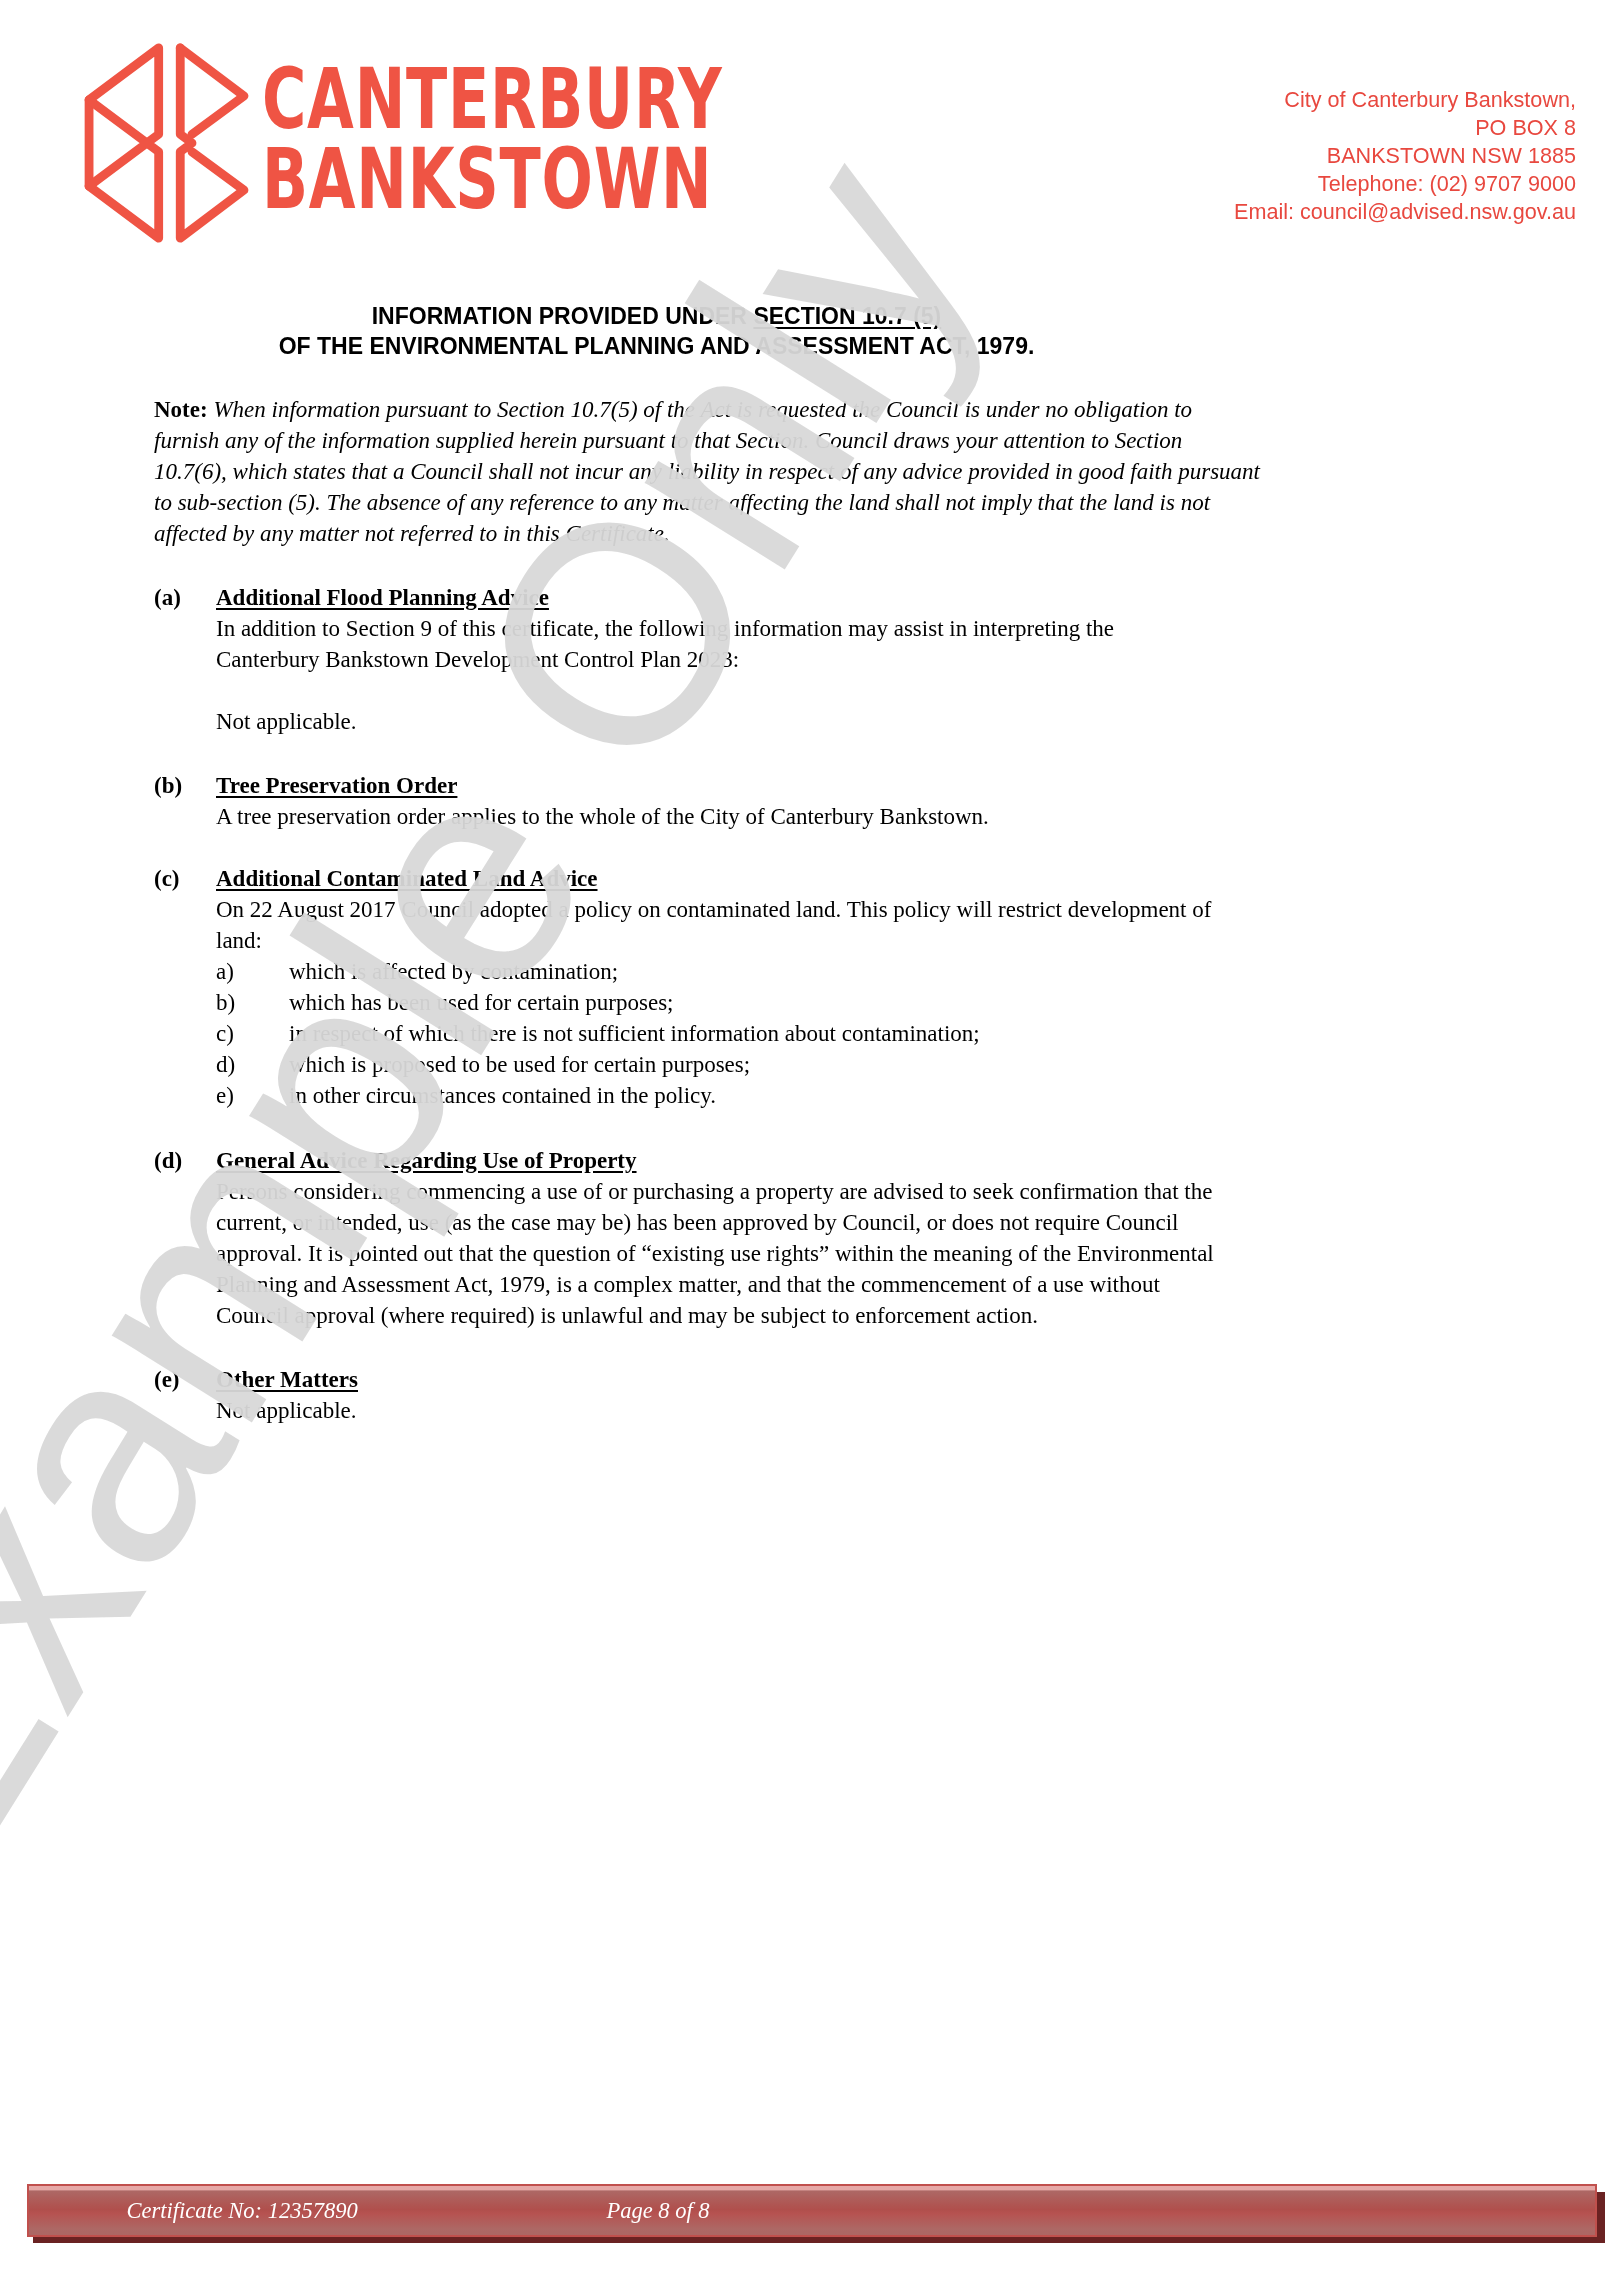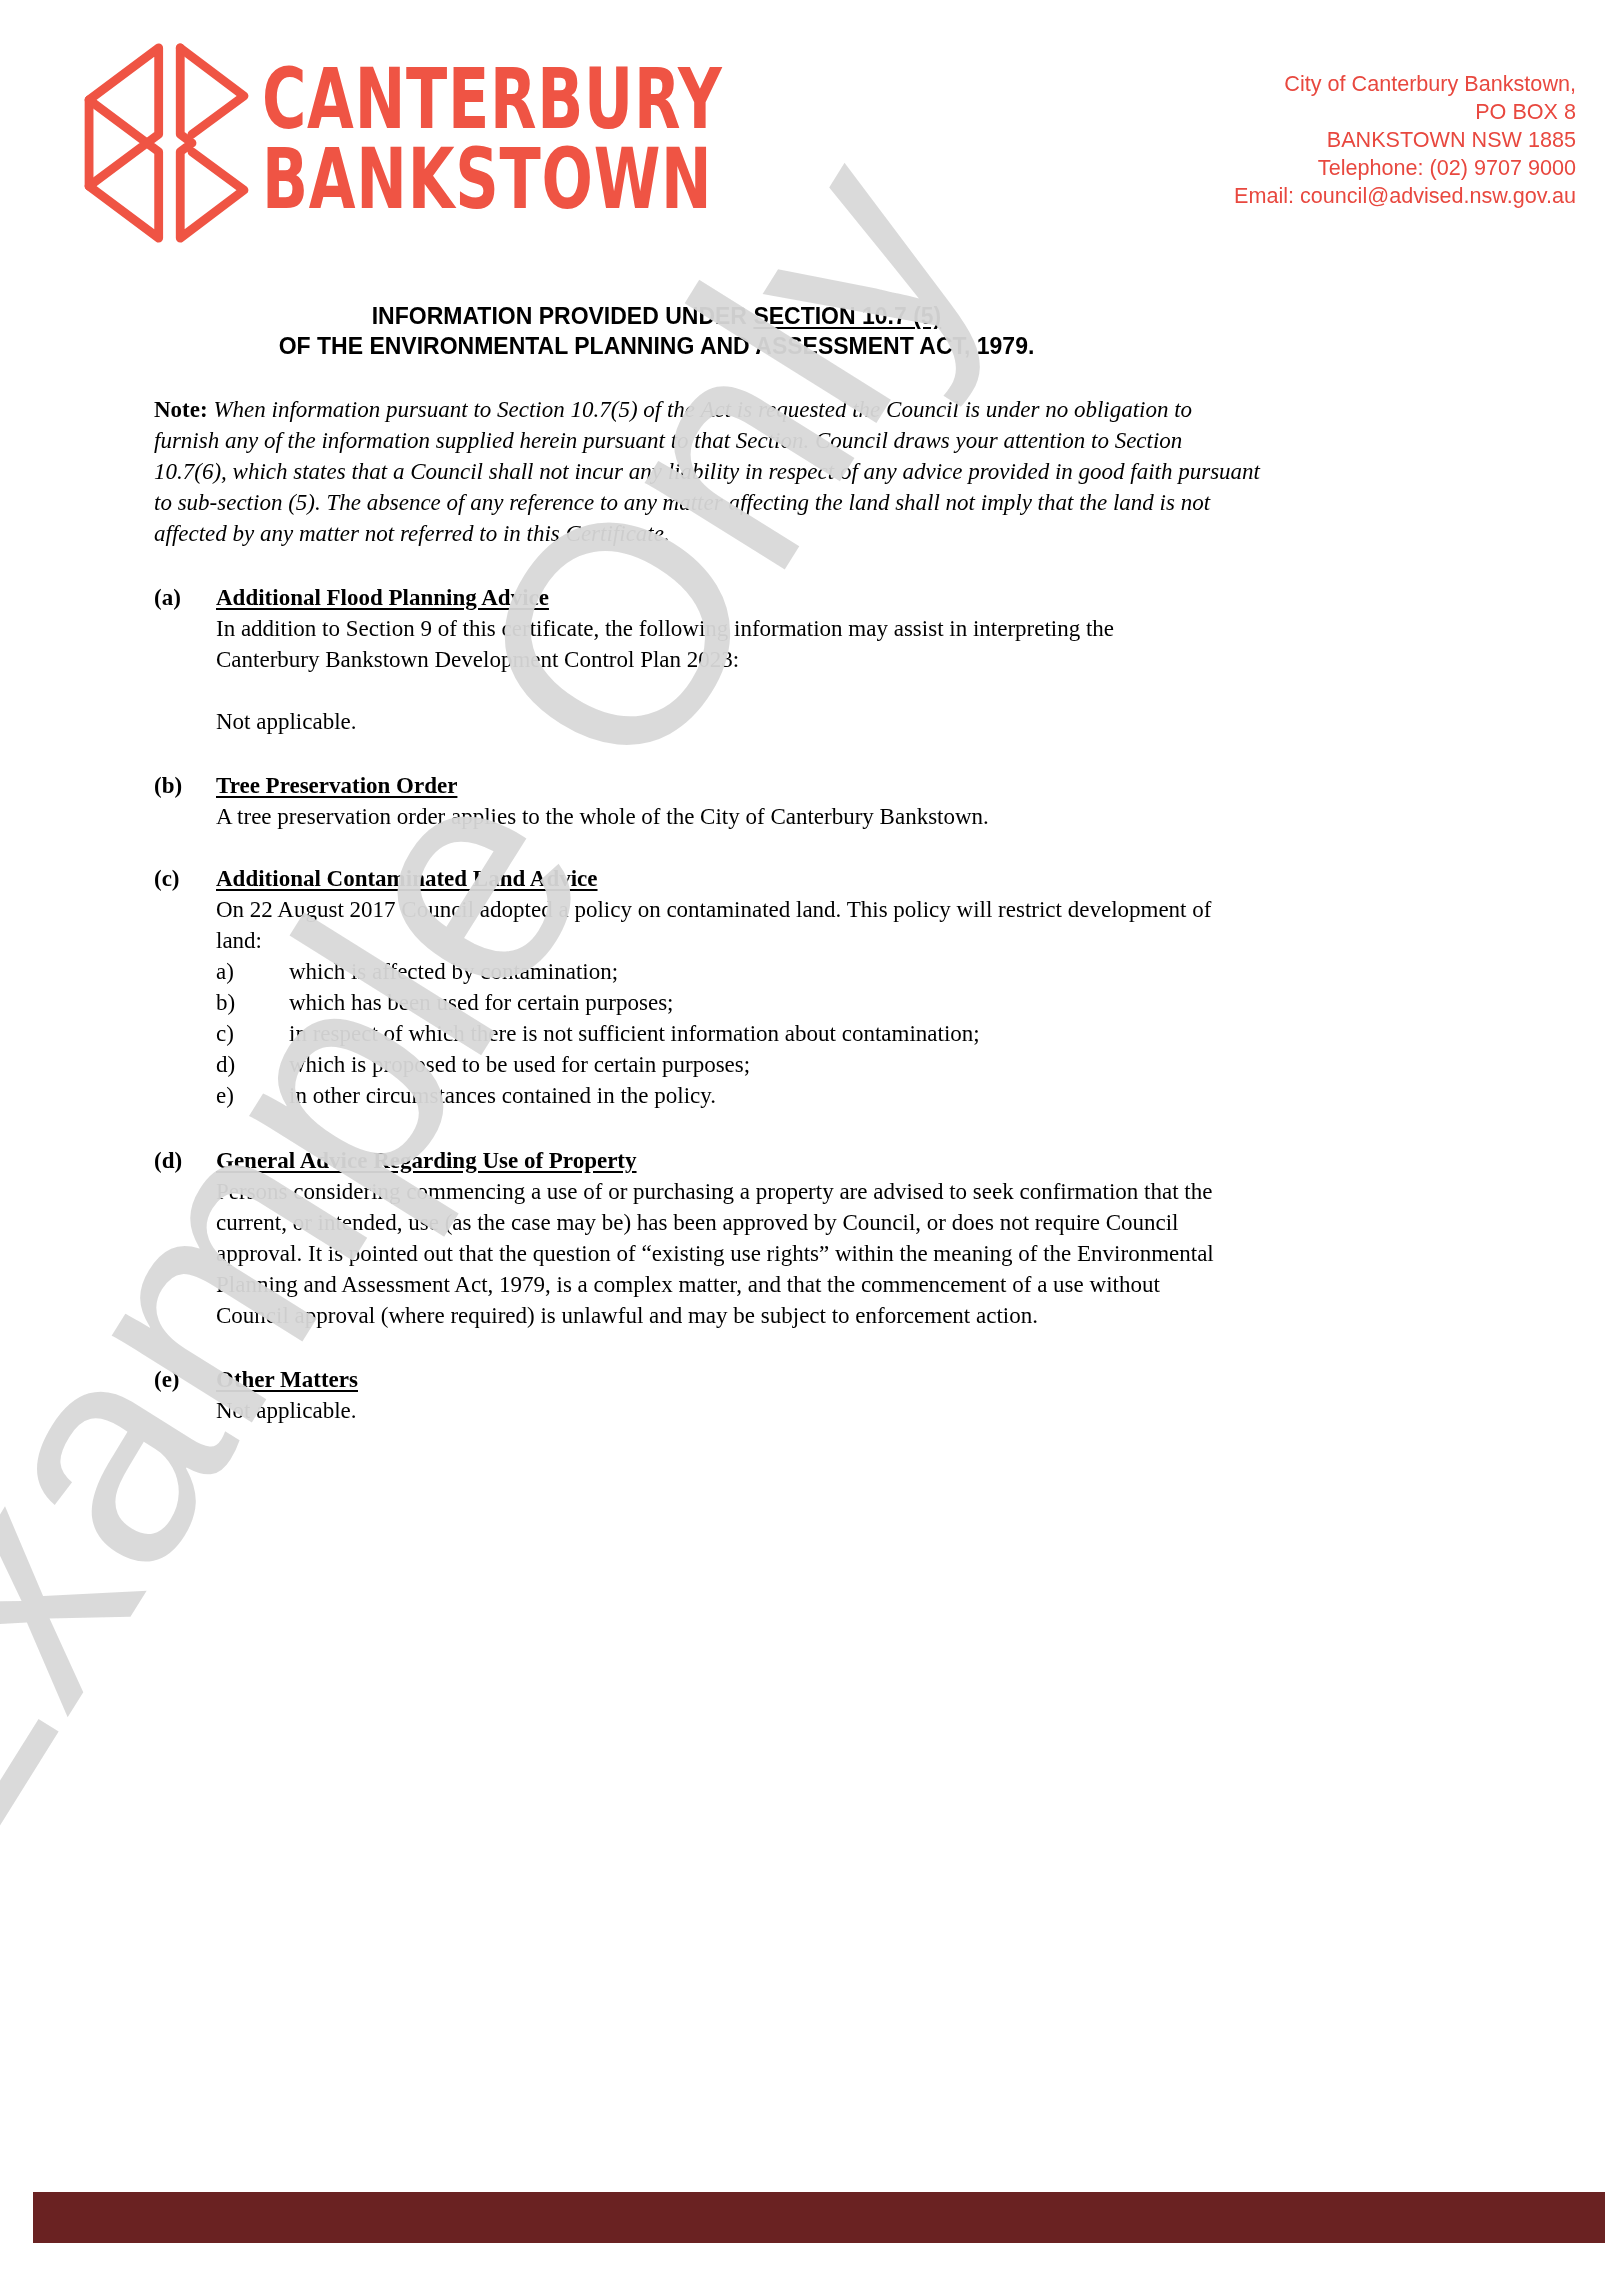--- a/index.html
+++ b/index.html
@@ -7,21 +7,21 @@
   .page { position: absolute; left: 0; top: 0; width: 1621px; height: 2293px; background: #fff; }
 
   
   .logo { position: absolute; left: 84px; top: 43px; width: 627px; height: 201px; }
   .logo svg { display: block; }
   .logo-text { position: absolute; left: 178px; top: 15.7px; font-family: "DejaVu Sans", sans-serif;
     font-weight: bold; color: #ef5444; font-size: 84px; line-height: 80px; letter-spacing: 1px;
     transform: scaleX(0.72); transform-origin: left top; white-space: nowrap; }
 
   
-  .address { position: absolute; right: 45px; top: 70px; text-align: right;
+  .address { position: absolute; right: 45px; top: 86px; text-align: right;
     font-family: "Liberation Sans", sans-serif; font-size: 21.6px; line-height: 28px; color: #e8483f; }
   .address div { white-space: nowrap; }
 
   
   .title { position: absolute; left: 0; width: 1313px; top: 301px; text-align: center;
     font-family: "Liberation Sans", sans-serif; font-weight: bold; font-size: 23px; line-height: 30px; color: #000; }
   .title .u { text-decoration: underline; text-underline-offset: 2.9px; }
 
   
   .body-text { position: absolute; left: 154px; width: 1333px; font-family: "Liberation Serif", serif;
@@ -164,15 +164,19 @@
     <div class="letter">(e)</div>
     <div class="content">
       <div class="heading">Other Matters</div>
       <div>Not applicable.</div>
     </div>
   </div>
 
   <div class="watermark">Example Only</div>
 
   <div class="footer-shadow"></div>
+  <div class="footer">
+    <div class="footer-text cert">Certificate No: 12357890</div>
+    <div class="footer-text pageno">Page 8 of 8</div>
+  </div>
 
 </div>
 
 
 </body></html>

